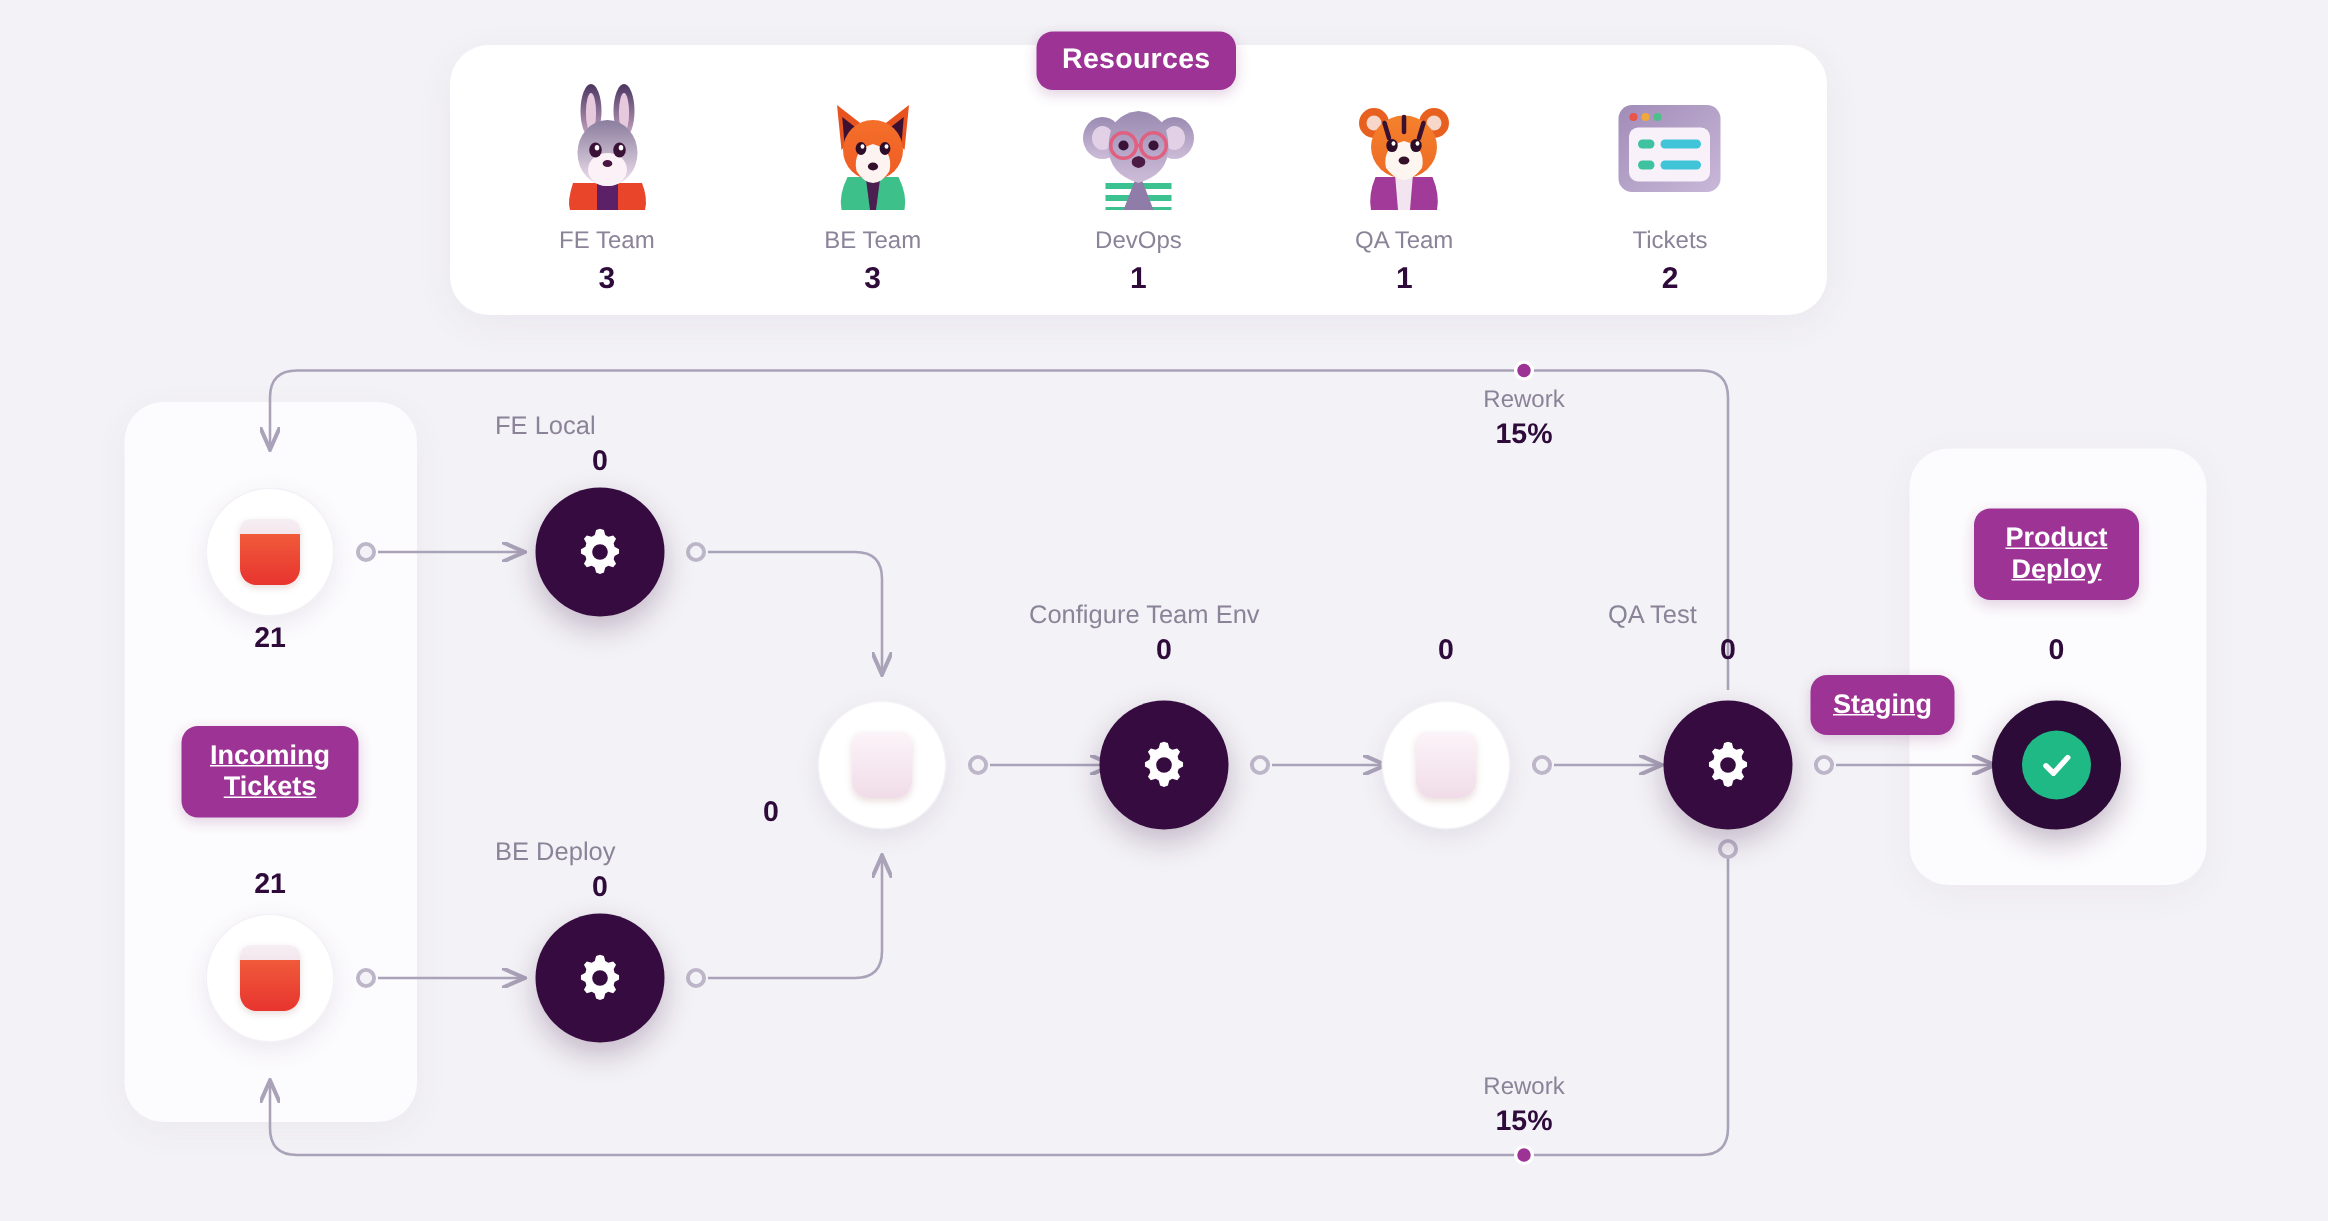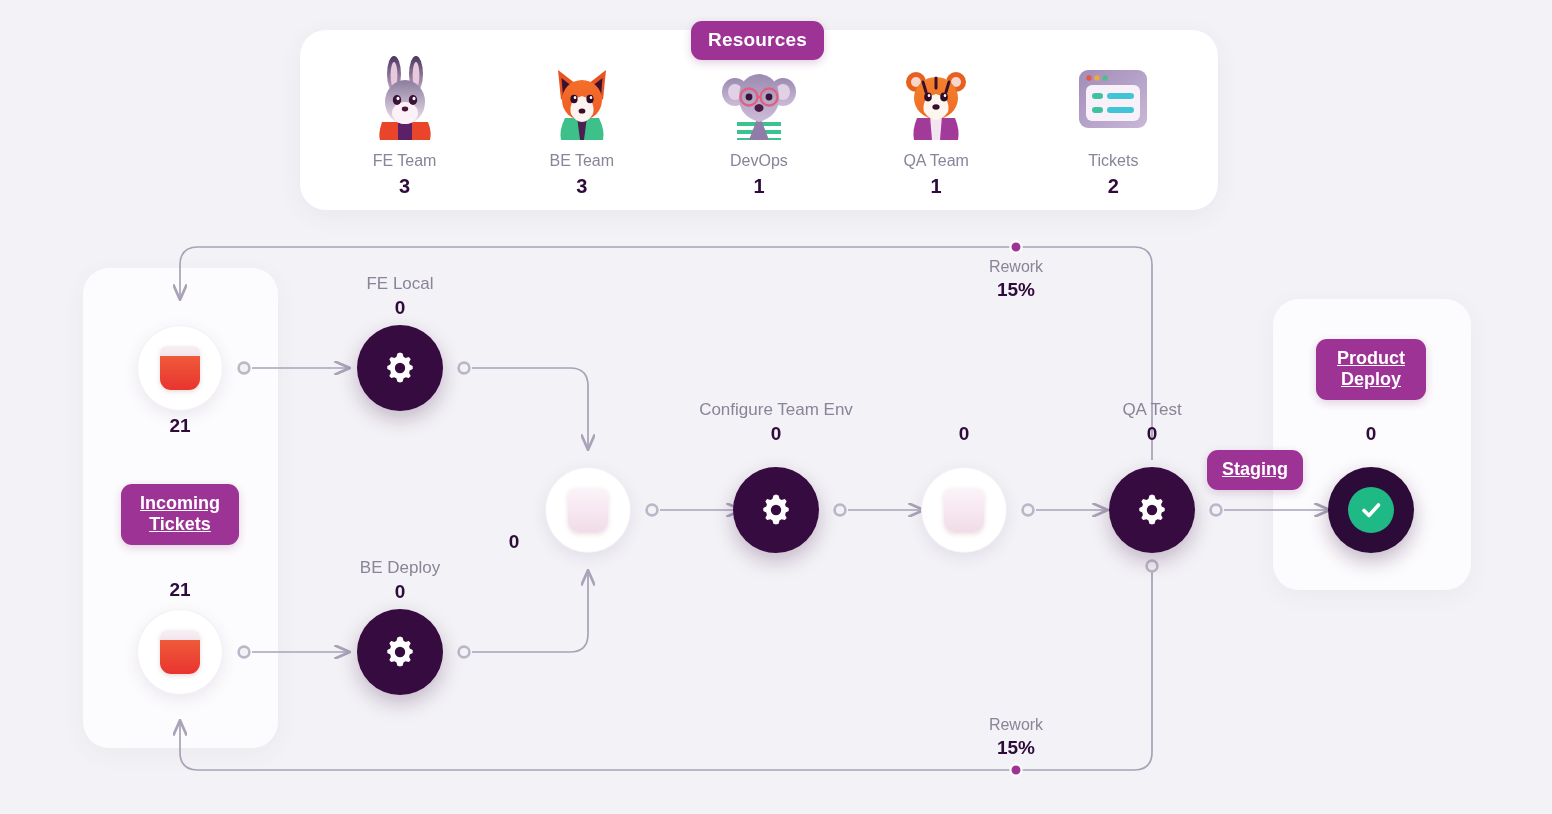--- a/index.html
+++ b/index.html
@@ -63,21 +63,21 @@
 
   .beaker { width: 40px; height: 44px; border-radius: 7px 7px 11px 11px; position: relative;
             background: linear-gradient(180deg,#f6eff3 0%,#f3e6ec 22%, #f05a3a 23%, #e8342f 100%);
             box-shadow: 0 2px 5px rgba(140,60,60,.18); }
   .beaker.empty { background: linear-gradient(180deg,#fbf4f8 0%, #f7e9f1 45%, #f0dce8 100%); }
 
   .gear { width: 40px; height: 40px; }
   .check-circle { width: 46px; height: 46px; border-radius: 50%; background: #1fb985;
                   display:flex; align-items:center; justify-content:center; }
 
-  .node-label { position: absolute; font-size: 17px; color: #8b8398; white-space: nowrap; text-align:center; }
+  .node-label { position: absolute; font-size: 17px; color: #8b8398; white-space: nowrap; }
   .node-value { position: absolute; font-size: 19px; font-weight: 700; color: #2e0b3a; white-space: nowrap; text-align:center; }
 
   .chip {
     position: absolute; background: #9c3395; color: #fff;
     font-size: 18px; font-weight: 700; line-height: 1.18;
     padding: 9px 15px 10px; border-radius: 11px; text-align: center;
     box-shadow: 0 3px 9px rgba(120,40,115,.2); white-space: pre-line; text-decoration: underline;
   }
 
   .edge-label { position: absolute; text-align: center; white-space: nowrap; }

